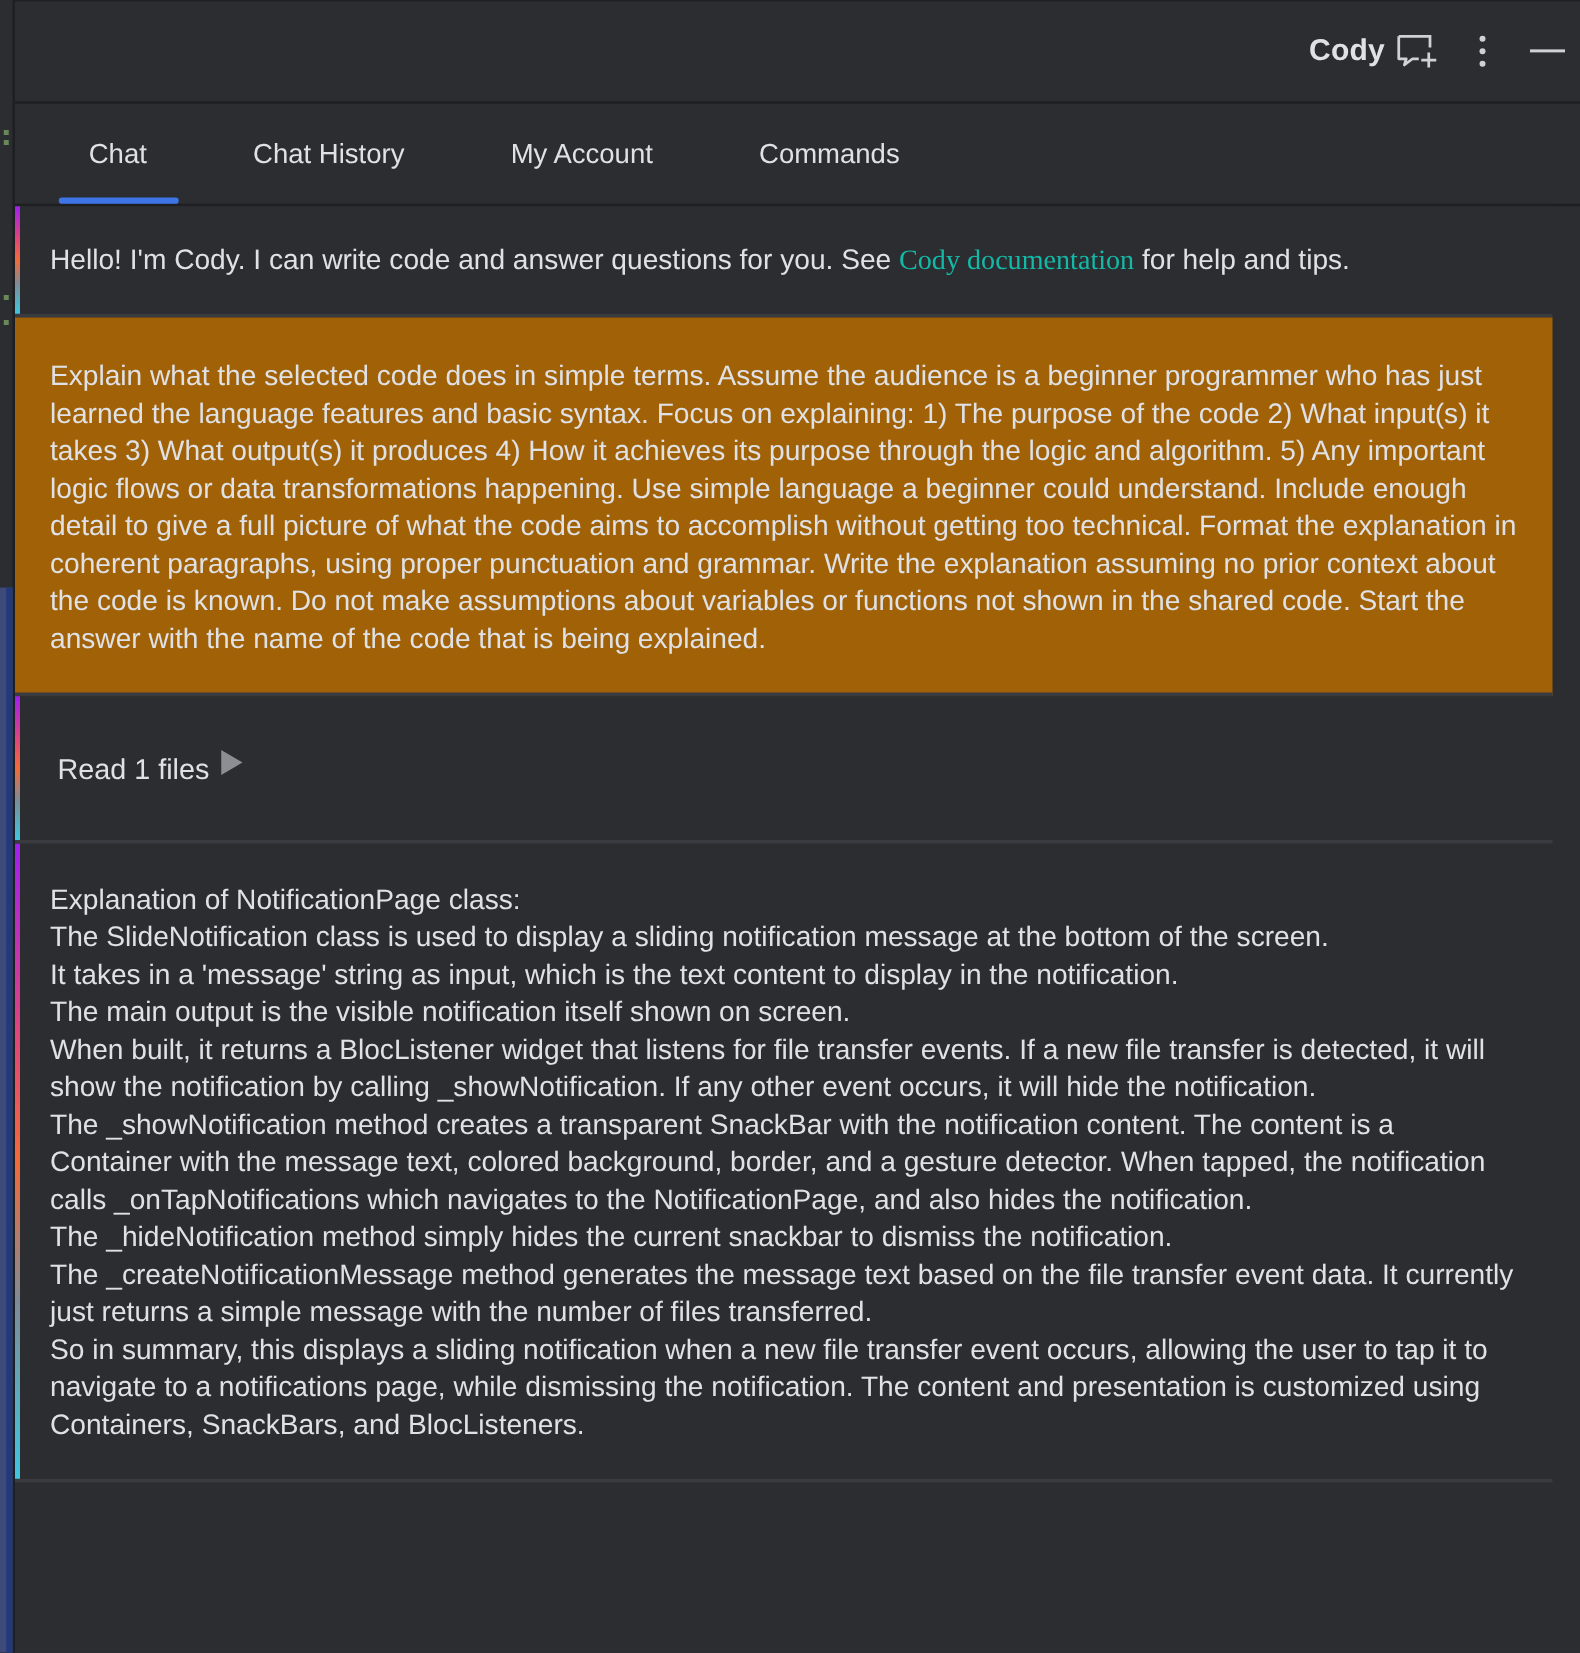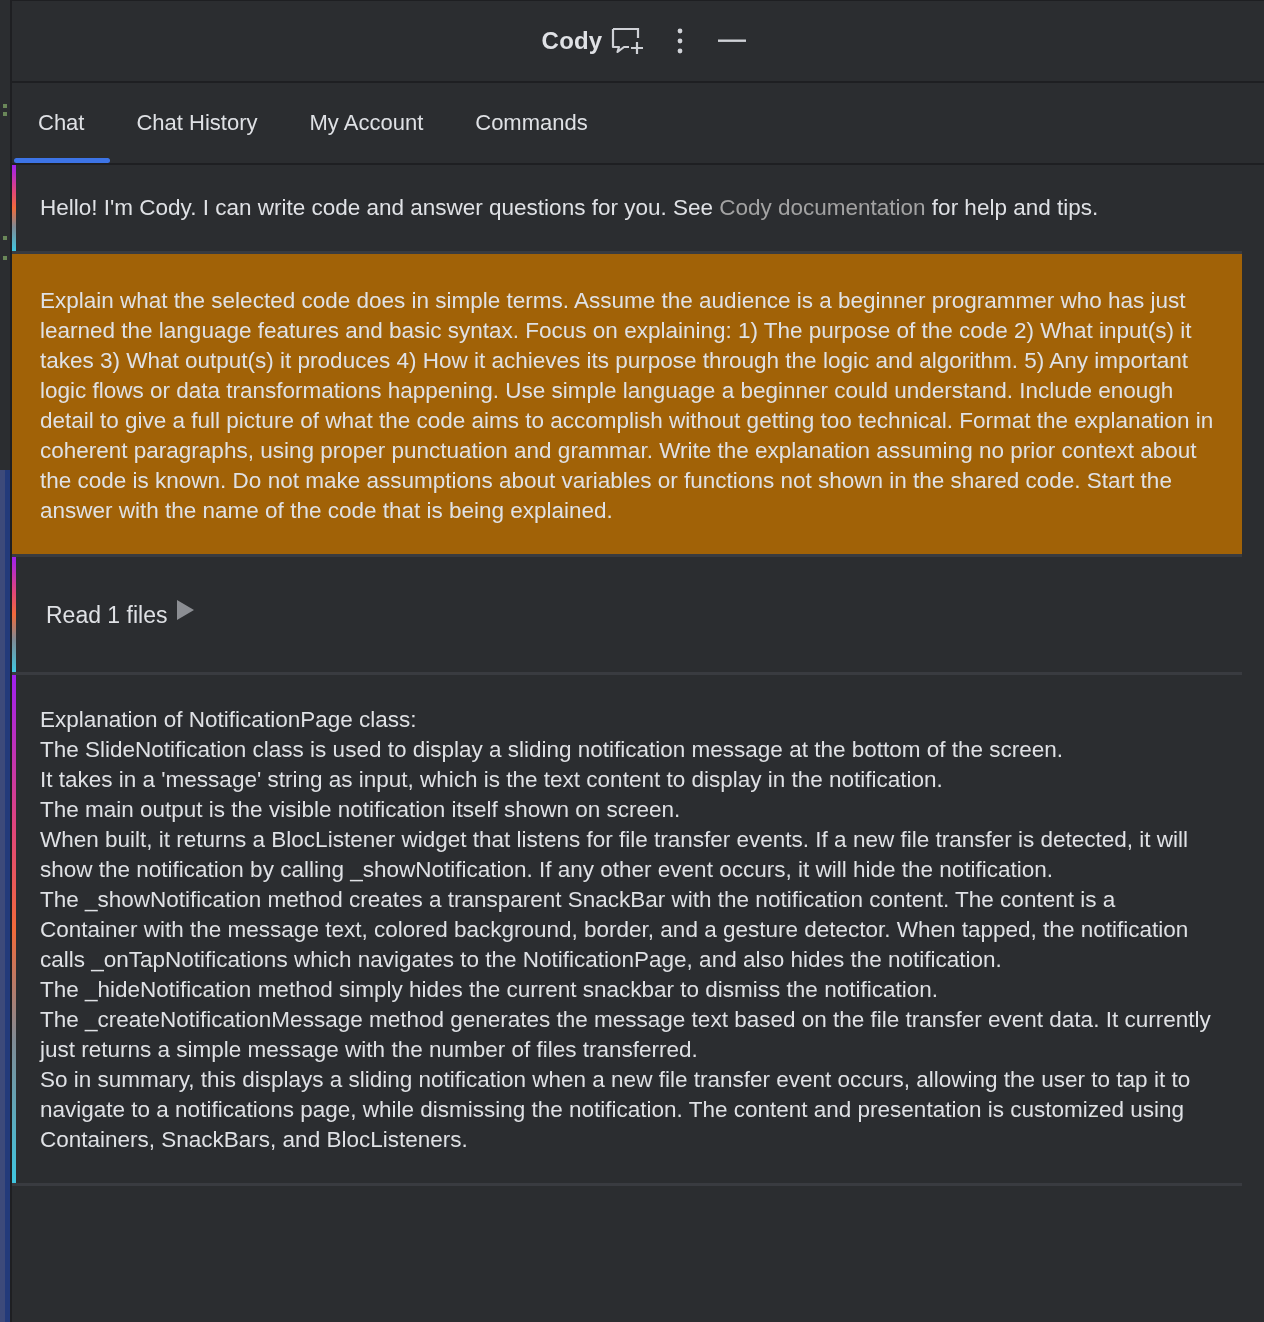--- a/index.html
+++ b/index.html
@@ -17,58 +17,59 @@
   .ide-edge .gutter-sel { position: absolute; left: 0; top: 470px; width: 10px; height: 852px; background: #3d4a7a; }
   .ide-edge .gutter-sel2 { position: absolute; left: 5px; top: 470px; width: 5px; height: 852px; background: #233a7a; }
   .ide-edge .mark { position: absolute; left: 3px; width: 4px; height: 4px; background: #6a8759; }
 
   .panel {
     position: absolute; left: 12px; top: 0; width: 1252px; height: 1322px;
     background: #2b2d30;
     border-top: 1px solid #1e1f22;
   }
   .titlebar {
-    height: 82px; display: flex; align-items: center; justify-content: center;
+    height: 82px; display: flex; align-items: center; justify-content: flex-end;
     padding: 0 0 0 24px; border-bottom: 2px solid #1e1f22;
   }
   .title { font-size: 24px; font-weight: bold; color: #dfe1e5; letter-spacing: 0.2px; }
   .title-actions { display: flex; align-items: center; gap: 0; height: 100%; }
   .icon-btn { width: 52px; height: 40px; display: flex; align-items: center; justify-content: center; cursor: pointer; }
   .icon-btn svg { display: block; }
 
   .tabs {
     height: 82px; display: flex; align-items: stretch; position: relative;
     border-bottom: 2px solid #1e1f22;
     padding-left: 0;
   }
   .tab {
     position: relative; display: flex; align-items: center;
     font-size: 22px; color: #dfe1e5; cursor: pointer;
     padding: 0 26px;
+    margin-left: 33px;
   }
   .tab:first-child { padding-left: 26px; padding-right: 26px; }
   .tab.active::after {
     content: ""; position: absolute; left: 2px; right: 0; bottom: 0;
     height: 5px; background: #3d74e6; border-radius: 3px;
   }
 
   .messages { position: relative; width: 1230px; }
   .msg {
     position: relative; padding: 0 28px;
     border-bottom: 3px solid #393b40;
     font-size: 22.5px; line-height: 30px; color: #dfe1e5;
   }
   .msg.assistant { background: #2b2d30; }
   .msg.assistant::before {
     content: ""; position: absolute; left: 0; top: 0; bottom: 0; width: 4px;
     background: linear-gradient(to bottom, #a020f0 0%, #e0457b 30%, #f26a3a 50%, #7f8b95 72%, #3fc6e0 100%);
   }
   .msg.human { background: #a16207; }
   .msg p { white-space: pre-wrap; }
-  .link { color: #a3a3a3; cursor: pointer; }
+  .link { color: #14b8a6; cursor: pointer; font-family: Liberation Serif, serif; }
 
   .msg-welcome { padding-top: 28px; padding-bottom: 28px; }
   .msg-human { padding-top: 32px; padding-bottom: 28px; }
   .msg-context { height: 118px; display: flex; align-items: center; padding-left: 34px; }
   .context-toggle { display: flex; align-items: flex-start; gap: 10px; cursor: pointer; font-size: 23px; }
   .play-tri { width: 0; height: 0; border-top: 10px solid transparent; border-bottom: 10px solid transparent; border-left: 17px solid #8c8e93; }
   .msg-answer { padding-top: 30px; padding-bottom: 28px; }
 </style>
 </head>
 <body>

